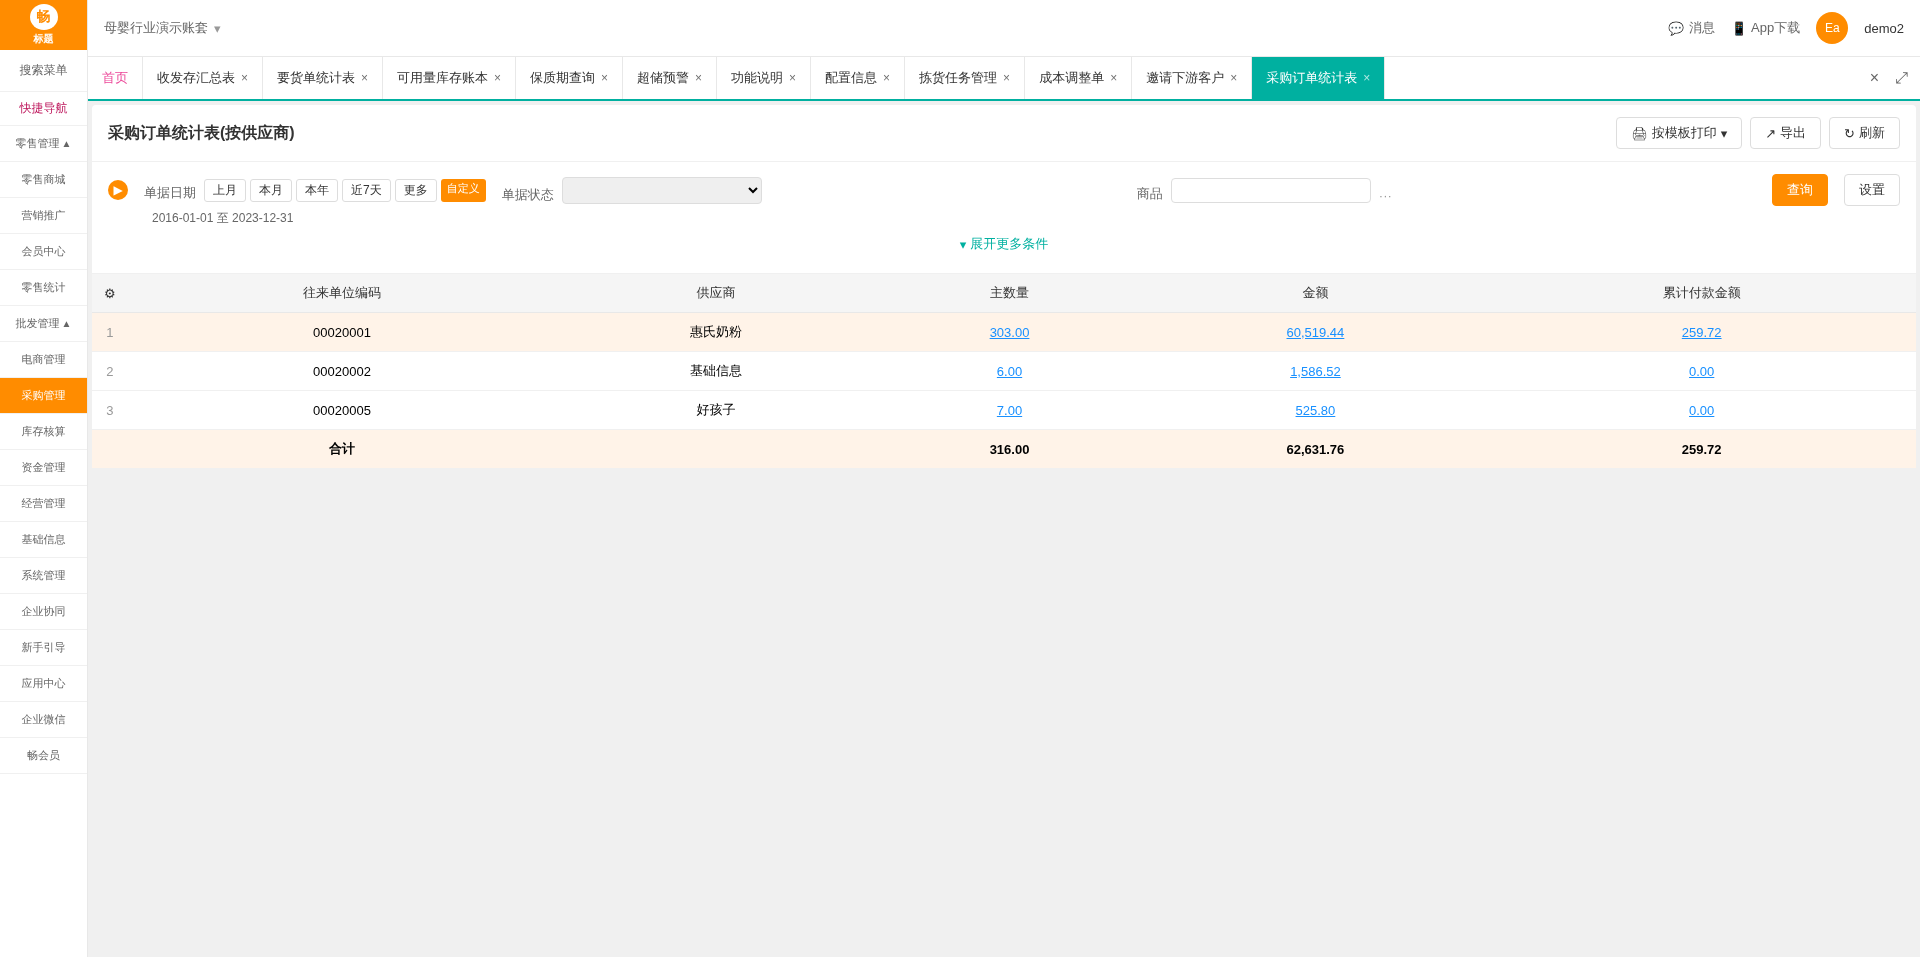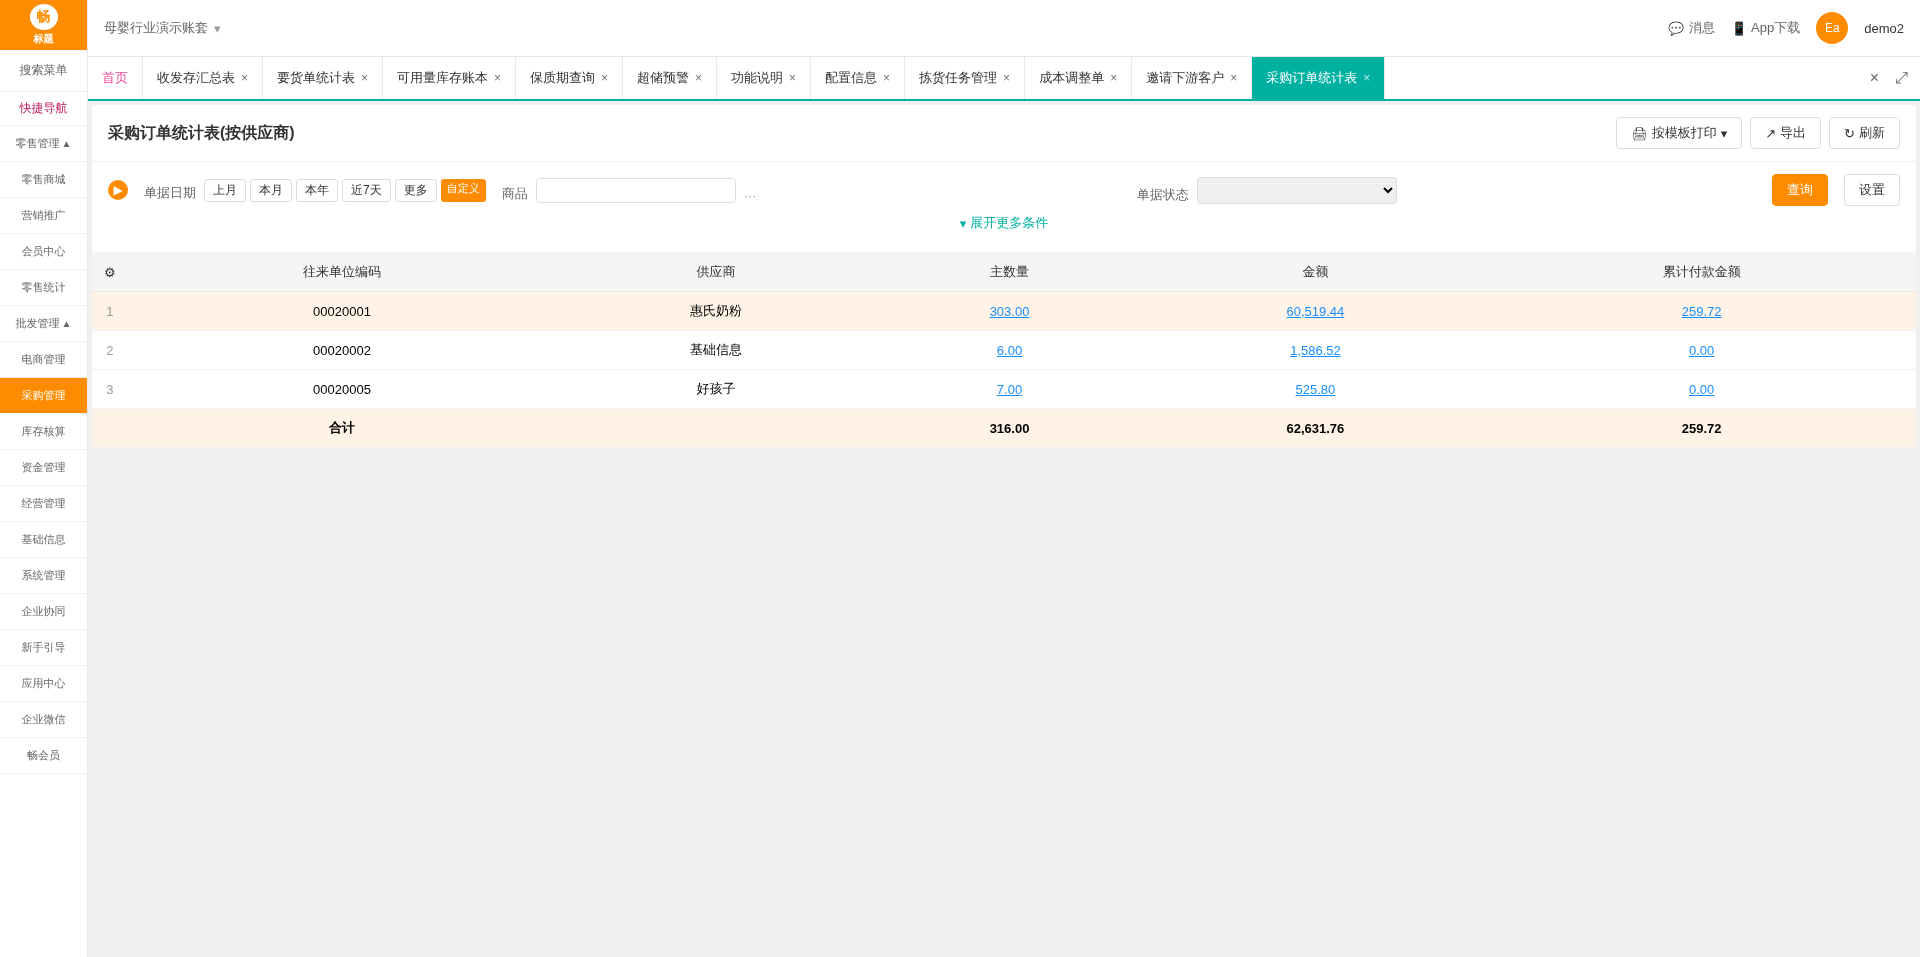--- a/index.html
+++ b/index.html
@@ -266,36 +266,39 @@
               <button class="filter-btn">上月</button>
               <button class="filter-btn">本月</button>
               <button class="filter-btn">本年</button>
               <button class="filter-btn">近7天</button>
               <button class="filter-btn">更多</button>
               <span class="filter-tag">自定义</span>
             </div>
           </div>
 
           <div class="filter-group" style="flex:1;">
-            <span class="filter-label">商品</span>
-            <input class="filter-input" type="text" style="">
-            <span class="more-dot">···</span>
-          </div>
-
-          <div class="filter-group" style="flex:1;">
             <span class="filter-label">单据状态</span>
             <select class="filter-select">
               <option value=""></option>
             </select>
           </div>
 
+          <div class="filter-group" style="flex:1;">
+            <span class="filter-label">商品</span>
+            <input class="filter-input" type="text" style="">
+            <span class="more-dot">···</span>
+          </div>
+
           <button class="btn btn-primary">查询</button>
           <button class="btn btn-outline">设置</button>
         </div>
 
+        <div style="padding-left: 44px; margin-top: 4px; font-size: 12px; color: #666;">
+          <span>2016-01-01 至 2023-12-31</span>
+        </div>
 
         <div class="expand-row">
           <button class="expand-btn">
             <span>▾</span>
             <span>展开更多条件</span>
           </button>
         </div>
       </div>
 
       <div class="table-wrapper">

